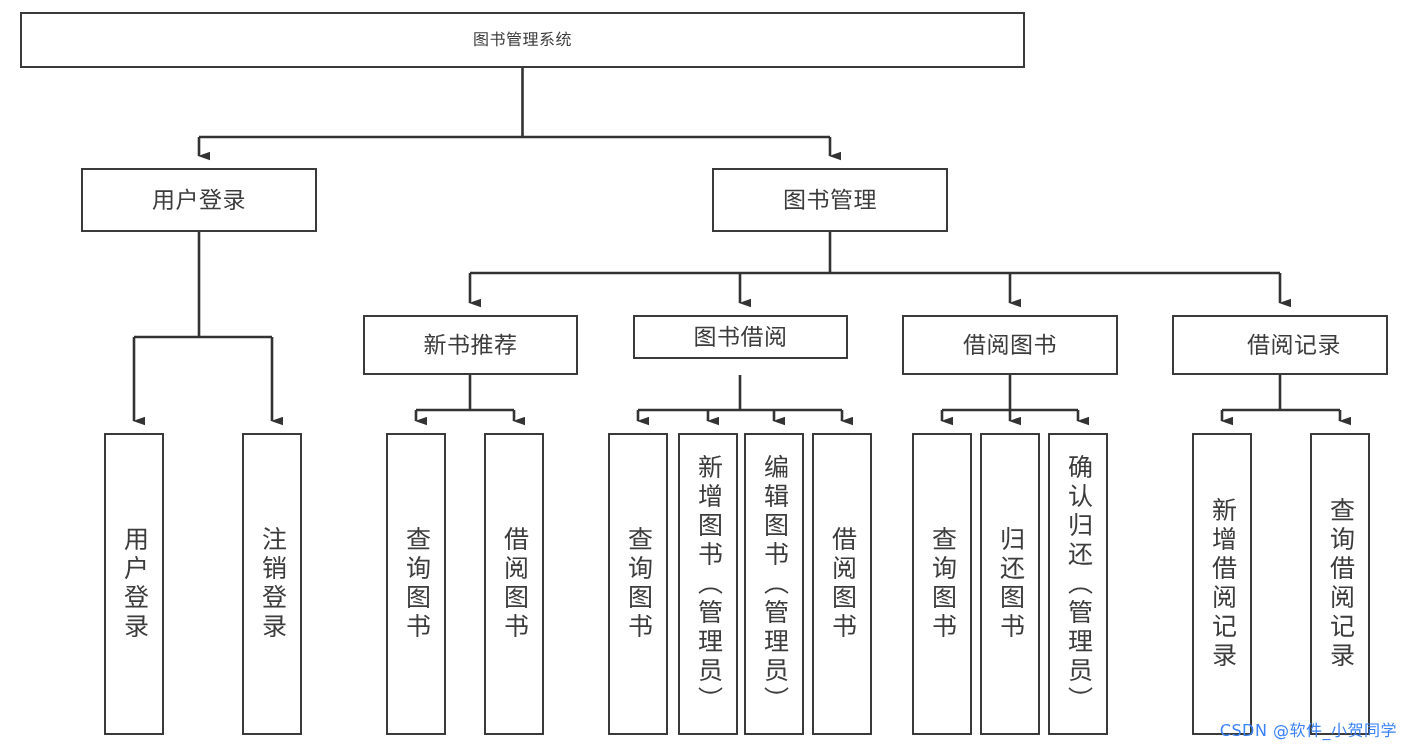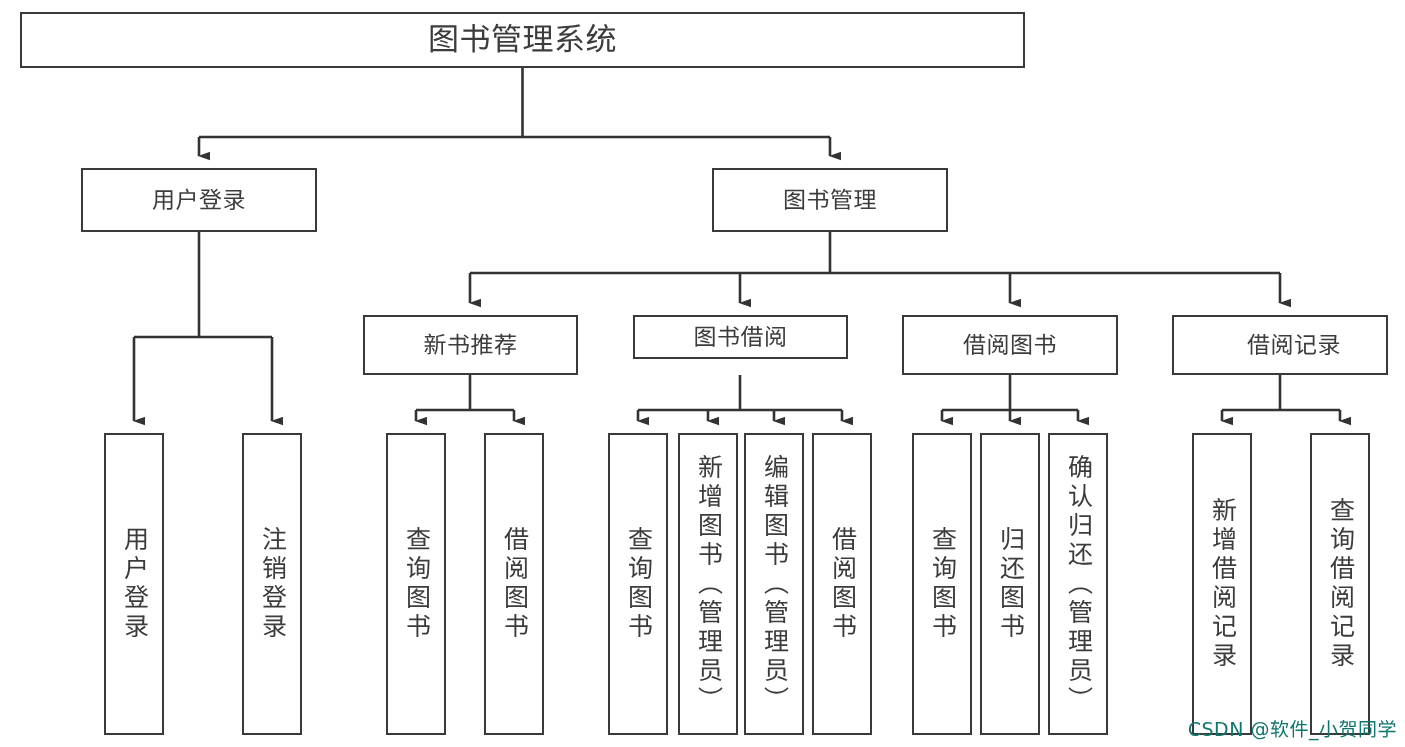--- a/index.html
+++ b/index.html
@@ -36,21 +36,21 @@
     justify-content: center;
     color: #3c3c3c;
     line-height: 1.08;
   }
   .node.horiz {
     font-size: 23px;
     letter-spacing: 0.5px;
     white-space: nowrap;
   }
   .node.root {
-    font-size: 31px;
+    font-size: 16px;
   }
   
   .node.vert {
     writing-mode: vertical-rl;
     text-orientation: upright;
     font-size: 25px;
     letter-spacing: 4px;
     padding: 4px 0;
     align-items: center;
     justify-content: center;
@@ -60,22 +60,22 @@
     writing-mode: vertical-rl;
     text-orientation: upright;
     display: block;
     white-space: nowrap;
     line-height: 1;
   }
   .watermark {
     position: absolute;
     right: 8px;
     bottom: 6px;
-    font-size: 19px;
-    color: #0f766e;
+    font-size: 16px;
+    color: #3b82f6;
     letter-spacing: 0.5px;
     white-space: nowrap;
     user-select: none;
   }
 </style>
 </head>
 <body>
 
 <div id="canvas">
 

